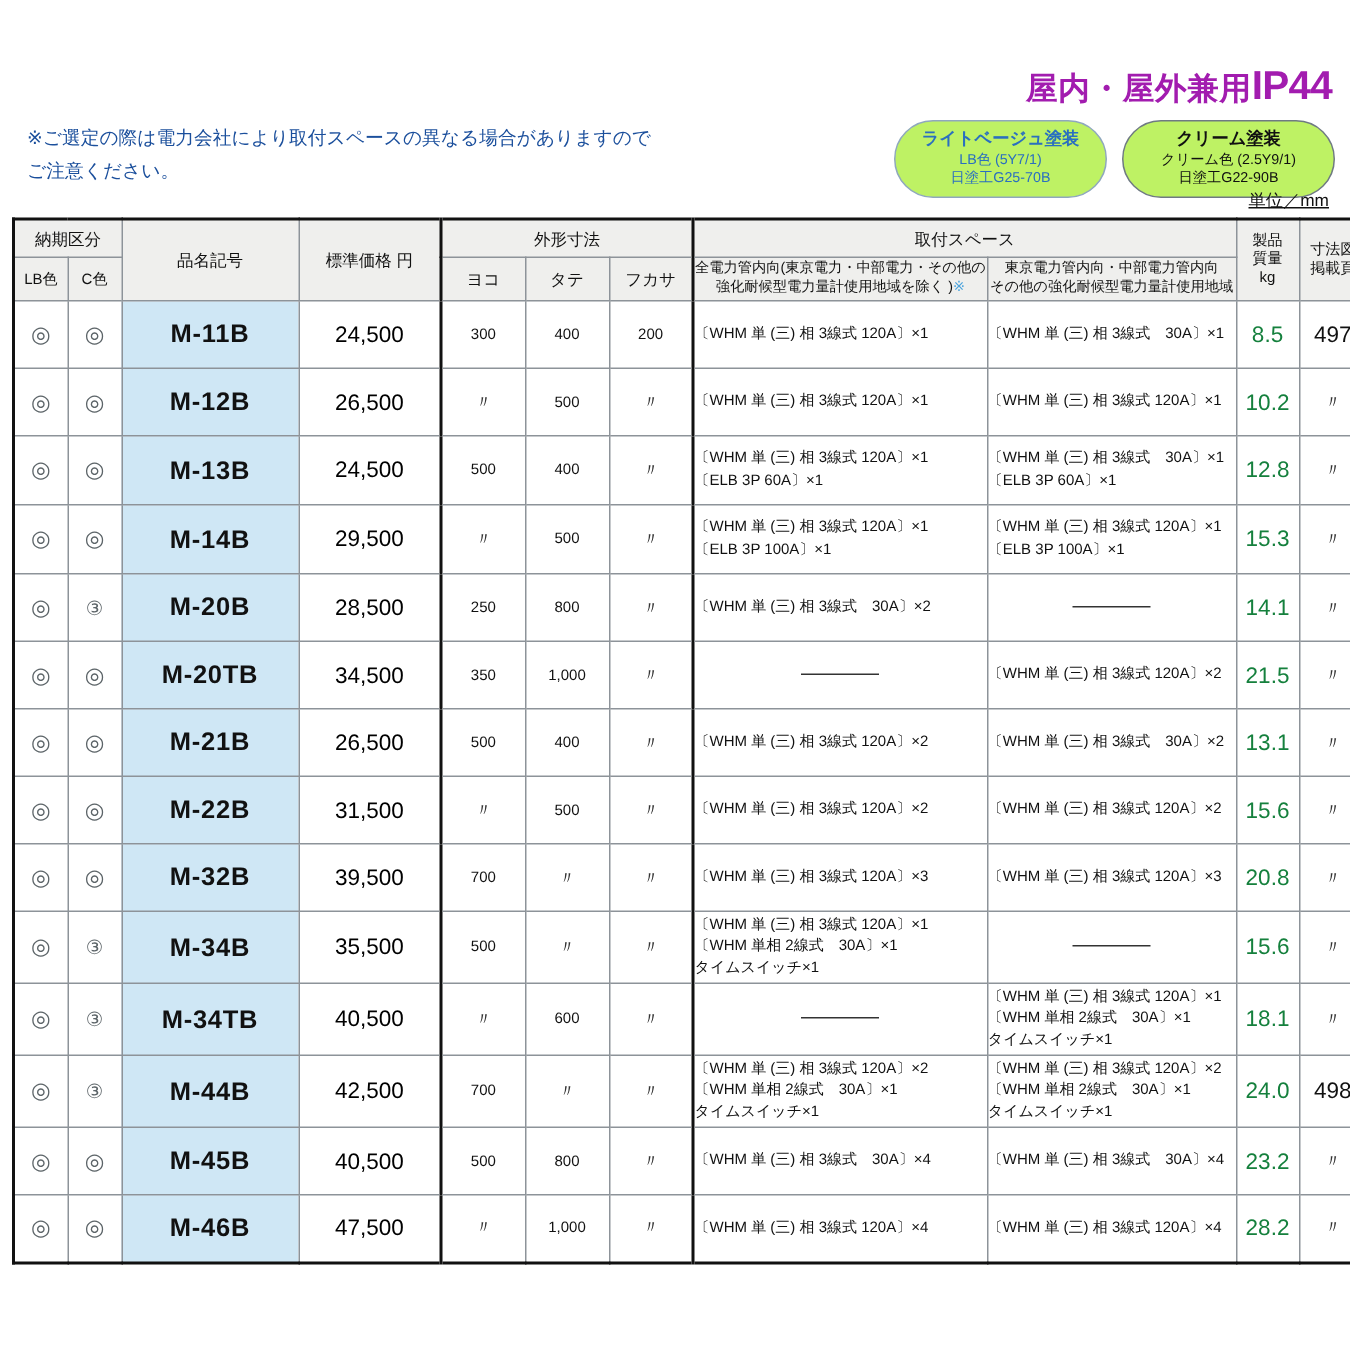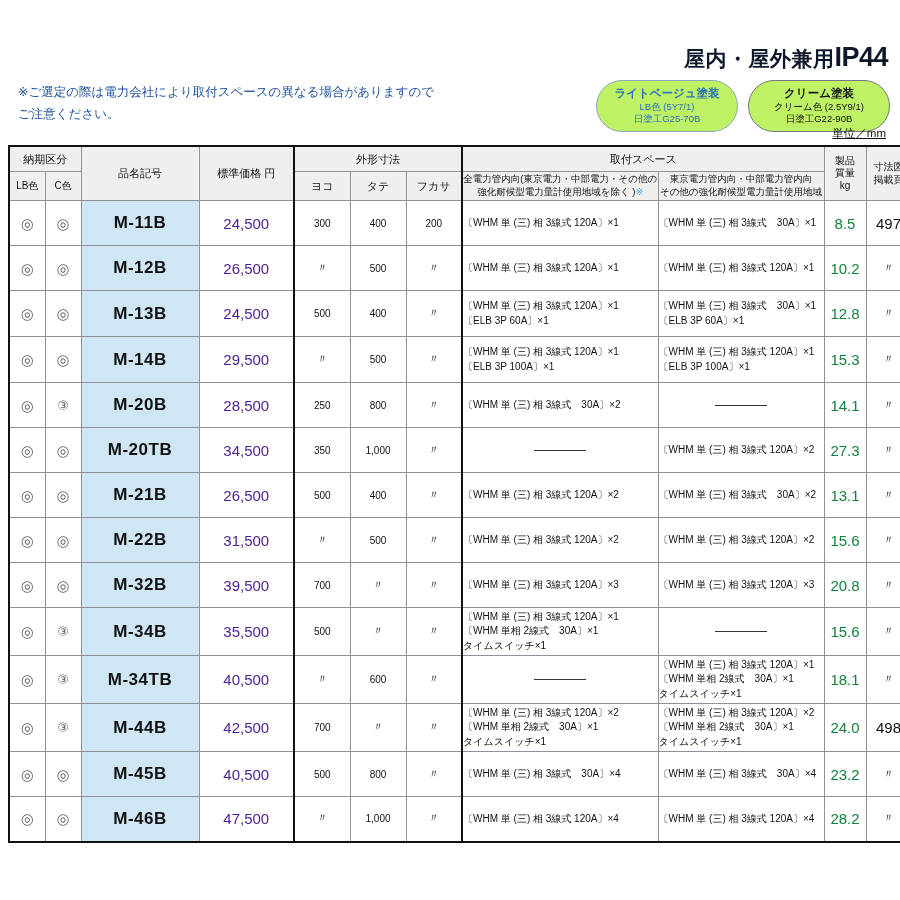--- a/index.html
+++ b/index.html
@@ -23,21 +23,21 @@
   }
 
   .ip-label {
     position: absolute;
     right: 12px;
     top: 42px;
     font-size: 21px;
     font-weight: bold;
     letter-spacing: 0.5px;
     white-space: nowrap;
-    color: #0f172a;
+    color: #a21caf;
   }
   .ip-label .ip-code {
     font-size: 27px;
     font-weight: bold;
     letter-spacing: -0.5px;
   }
 
   .note {
     position: absolute;
     left: 18px;
@@ -134,21 +134,21 @@
     background: #cfe7f5 !important;
     text-align: center;
     font-weight: bold;
     font-size: 17px;
     letter-spacing: 0.5px;
     color: #111;
   }
   td.c-price {
     text-align: center;
     font-size: 15px;
-    color: #4c1d95;
+    color: #000000;
   }
   td.c-dim {
     text-align: center;
     font-size: 10px;
     color: #111;
   }
   td.c-dim.ditto, td.c-page.ditto { font-size: 12px; color:#333; }
   td.c-space {
     font-size: 10px;
     line-height: 1.45;
@@ -329,21 +329,21 @@
         <tr style="height: 45px;">
           <td class="c-mark">◎</td>
           <td class="c-mark">◎</td>
           <td class="c-model">M-20TB</td>
           <td class="c-price sep-right">34,500</td>
           <td class="c-dim">350</td>
           <td class="c-dim">1,000</td>
           <td class="c-dim ditto">〃</td>
           <td class="c-space dash sep-left"><span class="dashline"></span></td>
           <td class="c-space">〔WHM 単 (三) 相 3線式 120A〕×2</td>
-          <td class="c-weight">27.3</td>
+          <td class="c-weight">21.5</td>
           <td class="c-page ditto">〃</td>
         </tr>
         <tr style="height: 45px;">
           <td class="c-mark">◎</td>
           <td class="c-mark">◎</td>
           <td class="c-model">M-21B</td>
           <td class="c-price sep-right">26,500</td>
           <td class="c-dim">500</td>
           <td class="c-dim">400</td>
           <td class="c-dim ditto">〃</td>

